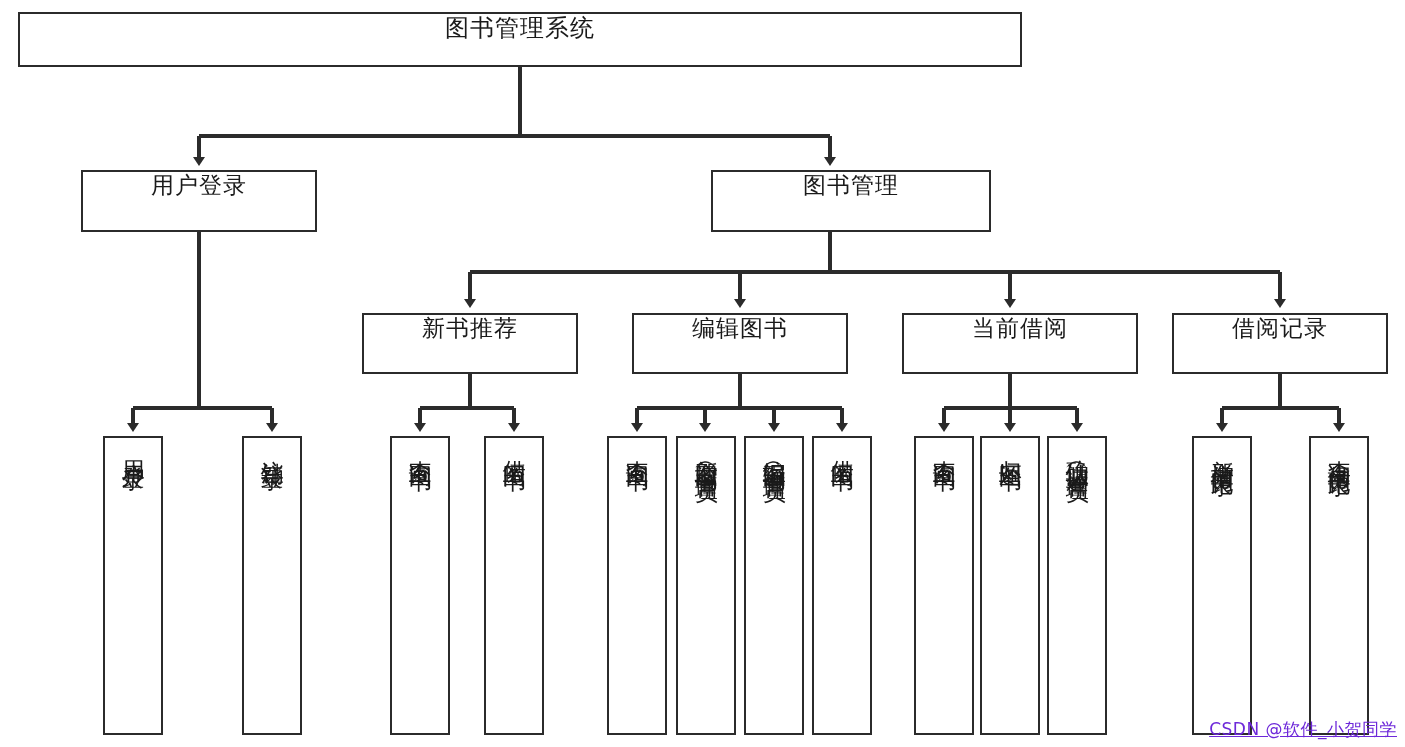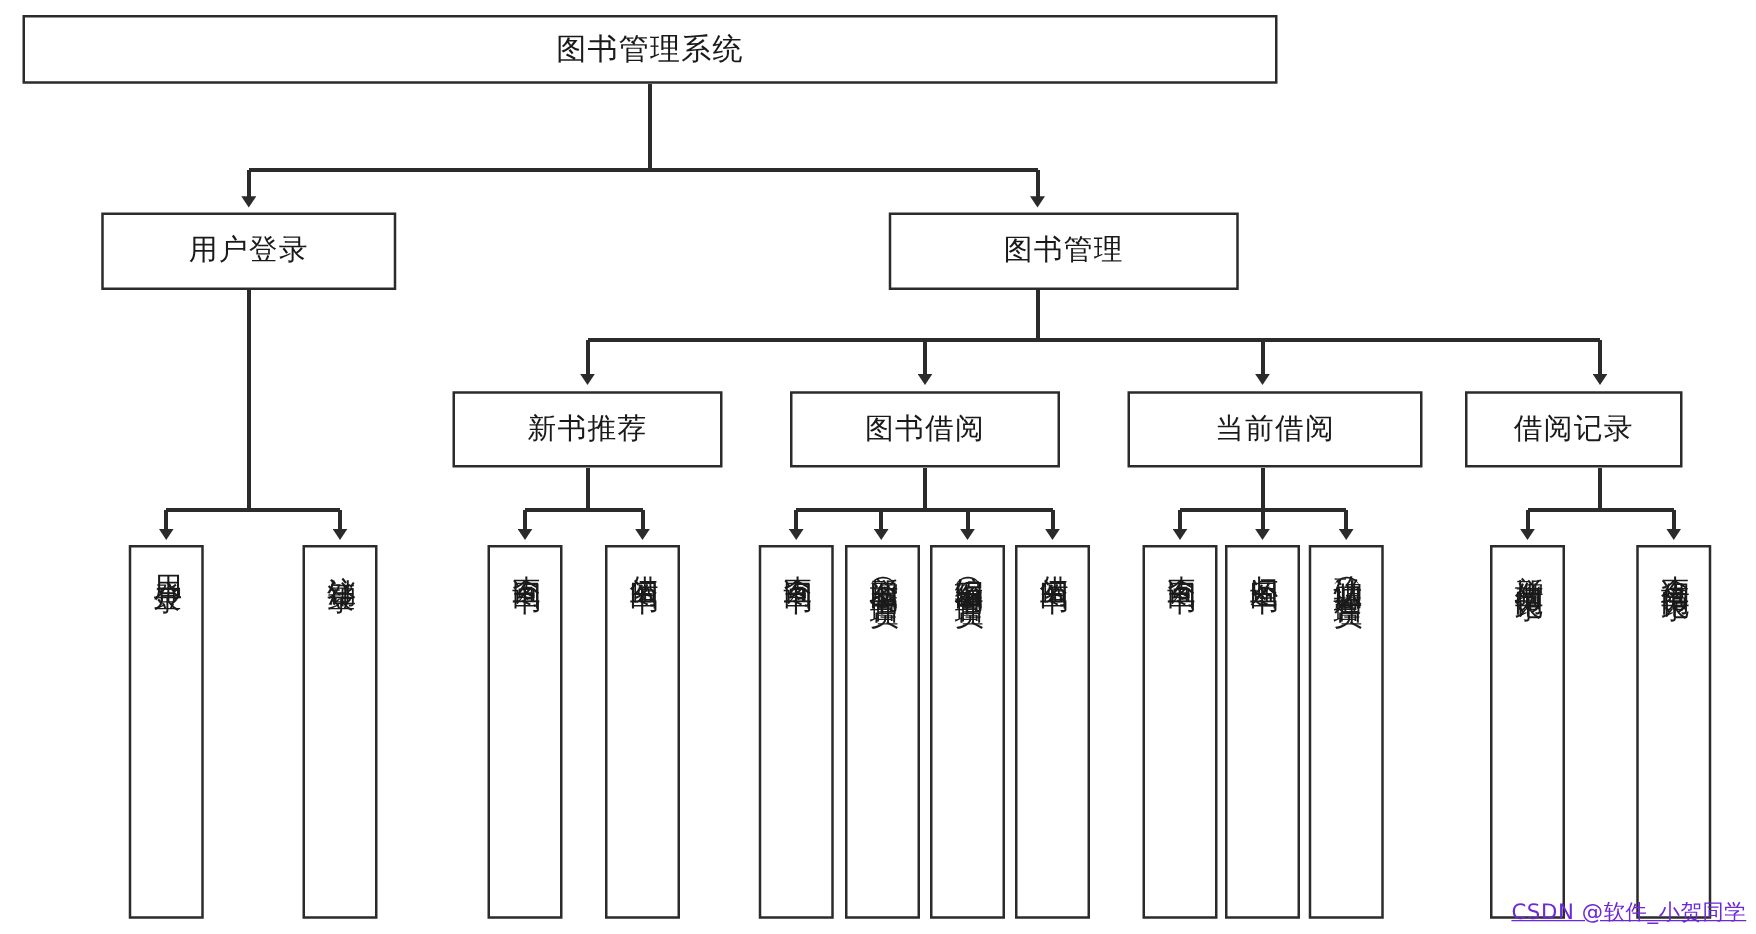--- a/index.html
+++ b/index.html
@@ -15,21 +15,20 @@
     background:#ffffff;
     overflow:hidden;
   }
   
   .node{
     position:absolute;
     box-sizing:border-box;
     background:#ffffff;
     border:2px solid #2b2b2b;
     display:flex;
-    align-items:center;
     justify-content:center;
     color:#1a1a1a;
   }
   .node .label{
     display:block;
     text-align:center;
     line-height:1.18;
     white-space:nowrap;
   }
   
@@ -139,28 +138,28 @@
 
   <div class="node h" style="left:711px;top:170px;width:280px;height:62px;">
     <span class="label">图书管理</span>
   </div>
 
   <div class="node h" style="left:362px;top:313px;width:216px;height:61px;">
     <span class="label">新书推荐</span>
   </div>
 
   <div class="node h" style="left:632px;top:313px;width:216px;height:61px;">
-    <span class="label">图书借阅</span>
+    <span class="label">编辑图书</span>
   </div>
 
   <div class="node h" style="left:902px;top:313px;width:236px;height:61px;">
     <span class="label">当前借阅</span>
   </div>
 
-  <div class="node h" style="left:1172px;top:313px;width:174px;height:61px;">
+  <div class="node h" style="left:1172px;top:313px;width:216px;height:61px;">
     <span class="label">借阅记录</span>
   </div>
 
   <div class="node v" style="left:103px;top:436px;width:60px;height:299px;">
     <span class="label">用户登录</span>
   </div>
 
   <div class="node v" style="left:242px;top:436px;width:60px;height:299px;">
     <span class="label">注销登录</span>
   </div>

